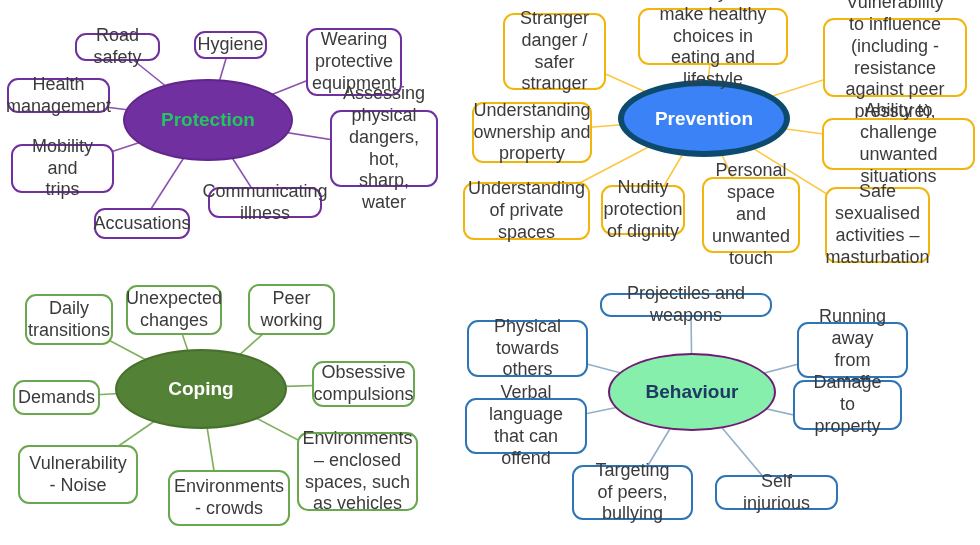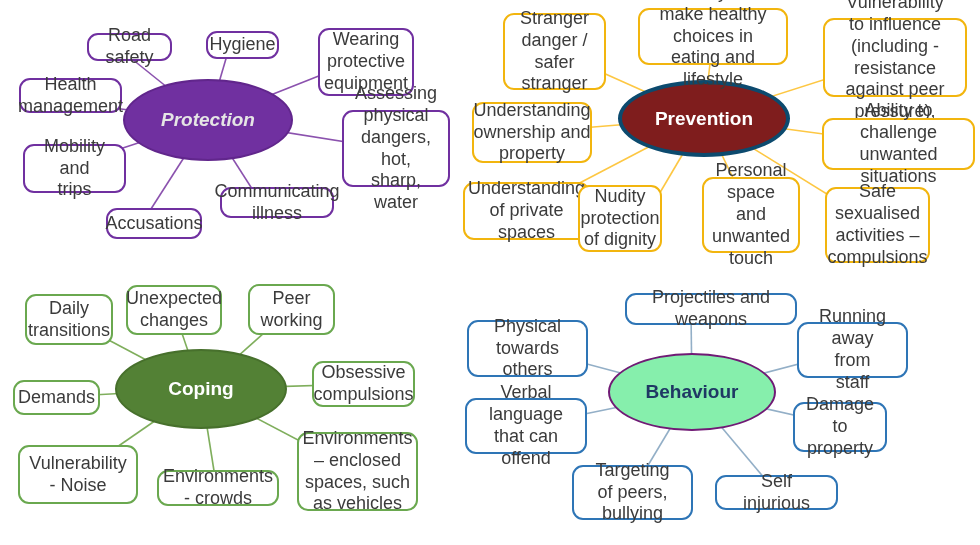--- a/index.html
+++ b/index.html
@@ -26,37 +26,37 @@
     display: flex;
     align-items: center;
     justify-content: center;
     text-align: center;
     padding: 2px 19px;
     box-sizing: border-box;
     font-size: 18px;
     line-height: 1.22;
     color: #3b3b3b;
   }
-  .node.purple { border: 2.5px solid #7030A0; margin-left: 12px; }
+  .node.purple { border: 2.5px solid #7030A0; }
   .node.gold   { border: 2.5px solid #F2B50E; }
   .node.green  { border: 2.5px solid #6AA84F; }
   .node.blue   { border: 2.5px solid #2E75B6; }
   .ellipse {
     position: absolute;
     border-radius: 50%;
     display: flex;
     align-items: center;
     justify-content: center;
     text-align: center;
     font-weight: bold;
     font-size: 19px;
     box-sizing: border-box;
   }
-  .ellipse.protection { background: #7030A0; border: 2px solid #61268C; color: #e5e5e5; font-style: italic; }
-  .ellipse.prevention { background: #7f1d1d; border: 4px solid #0c4a6e; color: #ffffff; }
+  .ellipse.protection { background: #7030A0; border: 2px solid #61268C; color: #22c55e; }
+  .ellipse.prevention { background: #3b82f6; border: 6px solid #0c4a6e; color: #ffffff; }
   .ellipse.coping     { background: #538135; border: 2px solid #47702C; color: #ffffff; }
   .ellipse.behaviour  { background: #86efac; border: 2px solid #701a75; color: #1F3864; }
 </style>
 </head>
 <body>
 
 <div class="canvas">
 
   <svg class="connectors" viewBox="0 0 980 545">
 
@@ -122,45 +122,45 @@
   <div>
     <div class="ellipse prevention" style="left:618px;top:80px;width:172px;height:77px">
       <span>Prevention</span>
     </div>
     <div class="node gold" style="left:503px;top:13px;width:103px;height:77px">Stranger danger / safer stranger</div>
     <div class="node gold" style="left:638px;top:8px;width:150px;height:57px">Ability to make healthy choices in eating and lifestyle</div>
     <div class="node gold" style="left:823px;top:18px;width:144px;height:79px">Vulnerability to influence (including - resistance against peer pressure),</div>
     <div class="node gold" style="left:472px;top:102px;width:120px;height:61px">Understanding ownership and property</div>
     <div class="node gold" style="left:822px;top:118px;width:153px;height:52px">Ability to challenge unwanted situations</div>
     <div class="node gold" style="left:463px;top:182px;width:127px;height:58px">Understanding of private spaces</div>
-    <div class="node gold" style="left:578px;top:185px;width:84px;height:67px">Nudity protection of dignity</div>
+    <div class="node gold" style="left:601px;top:185px;width:84px;height:50px">Nudity protection of dignity</div>
     <div class="node gold" style="left:702px;top:177px;width:98px;height:76px">Personal space and unwanted touch</div>
-    <div class="node gold" style="left:825px;top:187px;width:105px;height:76px">Safe sexualised activities – compulsions</div>
+    <div class="node gold" style="left:825px;top:187px;width:105px;height:76px">Safe sexualised activities – masturbation</div>
   </div>
 
   <div>
     <div class="ellipse coping" style="left:115px;top:349px;width:172px;height:80px">
       <span>Coping</span>
     </div>
     <div class="node green" style="left:25px;top:294px;width:88px;height:51px">Daily transitions</div>
     <div class="node green" style="left:126px;top:285px;width:96px;height:50px">Unexpected changes</div>
     <div class="node green" style="left:248px;top:284px;width:87px;height:51px">Peer working</div>
     <div class="node green" style="left:13px;top:380px;width:87px;height:35px">Demands</div>
     <div class="node green" style="left:312px;top:361px;width:103px;height:46px">Obsessive compulsions</div>
     <div class="node green" style="left:18px;top:445px;width:120px;height:59px">Vulnerability - Noise</div>
-    <div class="node green" style="left:157px;top:470px;width:122px;height:36px">Environments - crowds</div>
+    <div class="node green" style="left:168px;top:470px;width:122px;height:56px">Environments - crowds</div>
     <div class="node green" style="left:297px;top:432px;width:121px;height:79px">Environments – enclosed spaces, such as vehicles</div>
   </div>
 
   <div>
     <div class="ellipse behaviour" style="left:608px;top:353px;width:168px;height:78px">
       <span>Behaviour</span>
     </div>
     <div class="node blue" style="left:467px;top:320px;width:121px;height:57px">Physical towards others</div>
-    <div class="node blue" style="left:625px;top:293px;width:172px;height:32px">Projectiles and weapons</div>
+    <div class="node blue" style="left:600px;top:293px;width:172px;height:24px">Projectiles and weapons</div>
     <div class="node blue" style="left:797px;top:322px;width:111px;height:56px">Running away from staff</div>
     <div class="node blue" style="left:465px;top:398px;width:122px;height:56px">Verbal language that can offend</div>
-    <div class="node blue" style="left:793px;top:402px;width:94px;height:50px">Damage to property</div>
+    <div class="node blue" style="left:793px;top:380px;width:109px;height:50px">Damage to property</div>
     <div class="node blue" style="left:572px;top:465px;width:121px;height:55px">Targeting of peers, bullying</div>
     <div class="node blue" style="left:715px;top:475px;width:123px;height:35px">Self injurious</div>
   </div>
 
 </div>
 
 </body></html>

